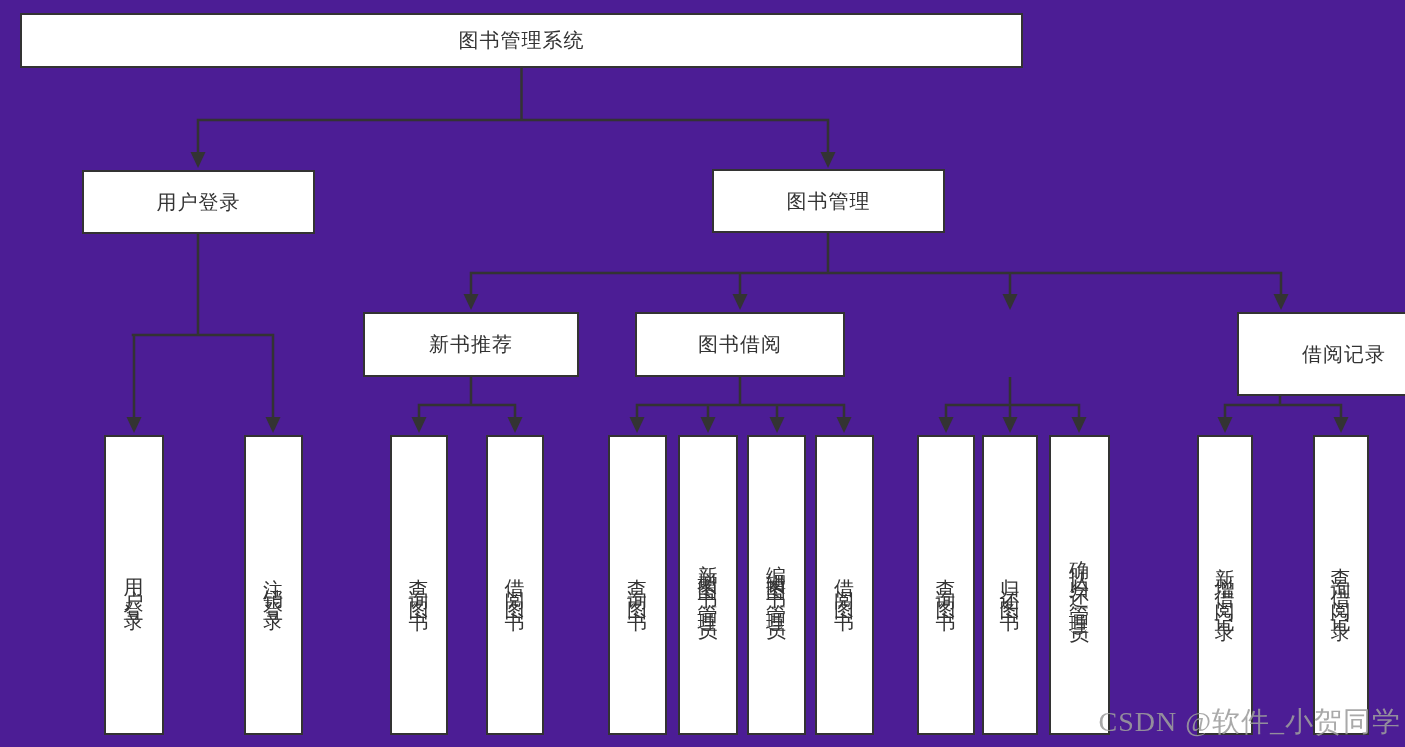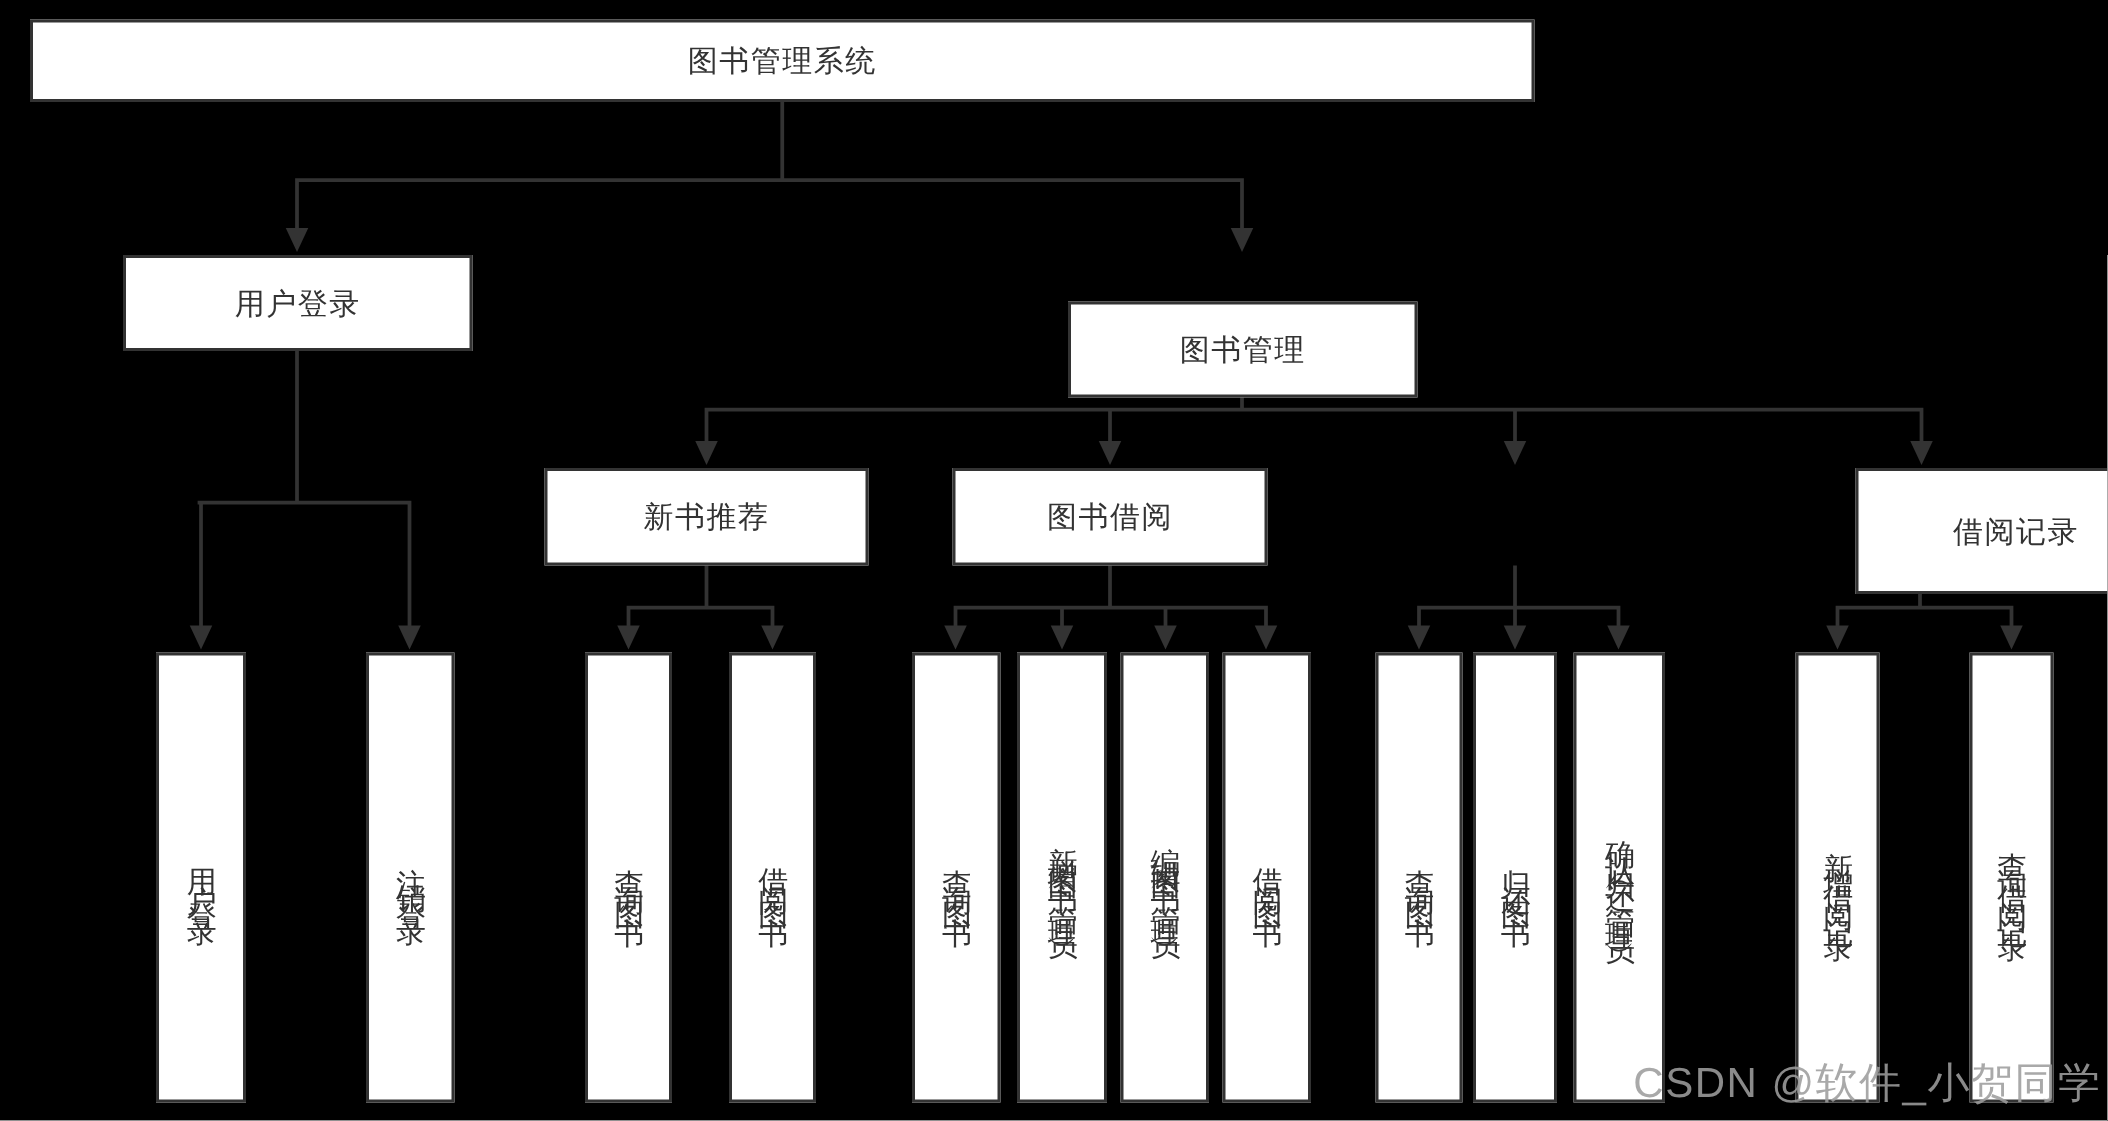--- a/index.html
+++ b/index.html
@@ -1,21 +1,21 @@
 <!DOCTYPE html>
 <html><head>
 <meta charset="utf-8">
 <style>
   html, body { margin: 0; padding: 0; background: #ffffff; }
   .canvas {
     position: relative;
     width: 1405px;
     height: 747px;
-    background: #000000;
-    font-family: Liberation Sans, sans-serif;
+    background: #4c1d95;
+    font-family: Liberation Serif, serif;
     overflow: hidden;
   }
   .wires {
     position: absolute;
     left: 0; top: 0;
     width: 1405px; height: 747px;
     pointer-events: none;
   }
   .node {
     position: absolute;
@@ -100,21 +100,21 @@
     </g>
   </svg>
 
   <div class="node hbox" style="left:20px; top:13px; width:1003px; height:55px;">
     <span class="lbl">图书管理系统</span>
   </div>
 
   <div class="node hbox" style="left:82px; top:170px; width:233px; height:64px;">
     <span class="lbl">用户登录</span>
   </div>
-  <div class="node hbox" style="left:712px; top:169px; width:233px; height:64px;margin-top:32px;">
+  <div class="node hbox" style="left:712px; top:169px; width:233px; height:64px;">
     <span class="lbl">图书管理</span>
   </div>
 
   <div class="node hbox" style="left:635px; top:312px; width:210px; height:65px;">
     <span class="lbl">图书借阅</span>
   </div>
   <div class="node hbox" style="left:363px; top:312px; width:216px; height:65px;">
     <span class="lbl">新书推荐</span>
   </div>
   <div class="node hbox" style="left:1237px; top:312px; width:214px; height:84px;">

